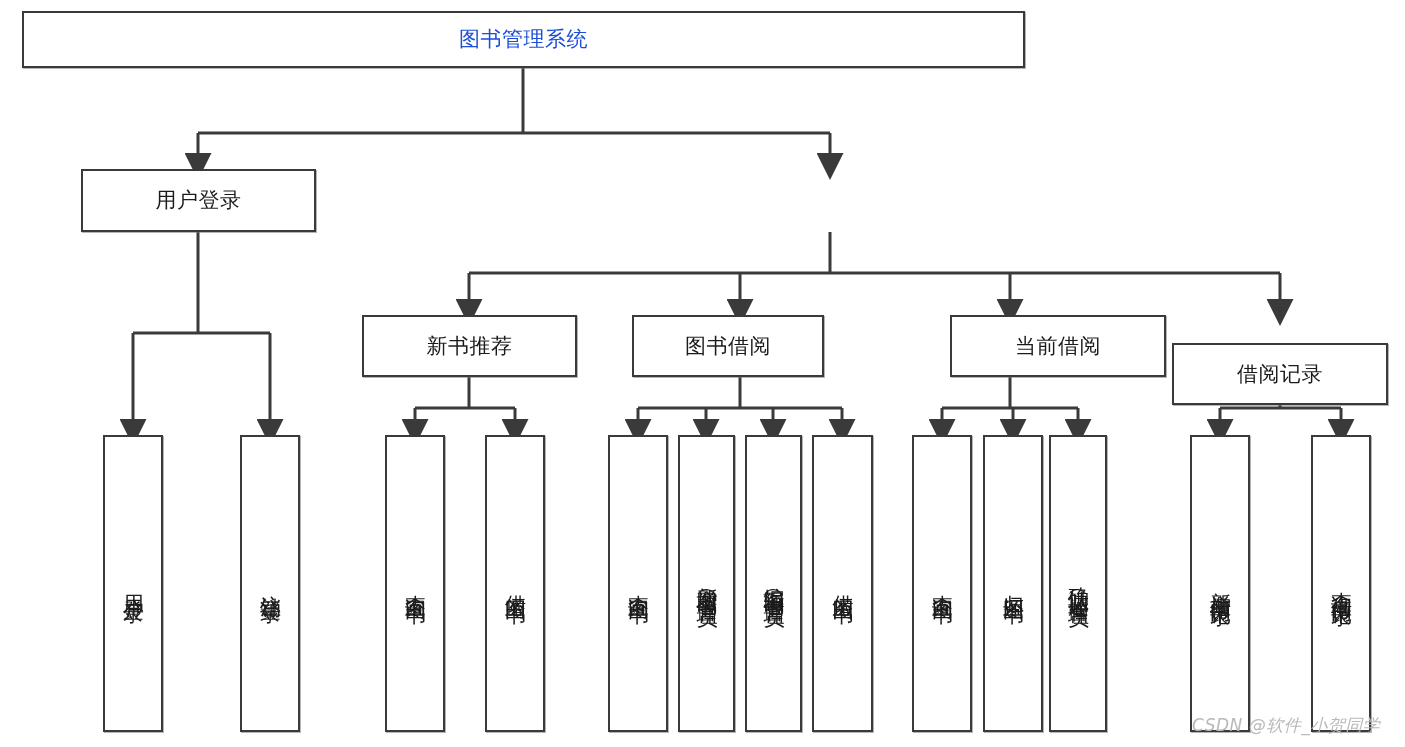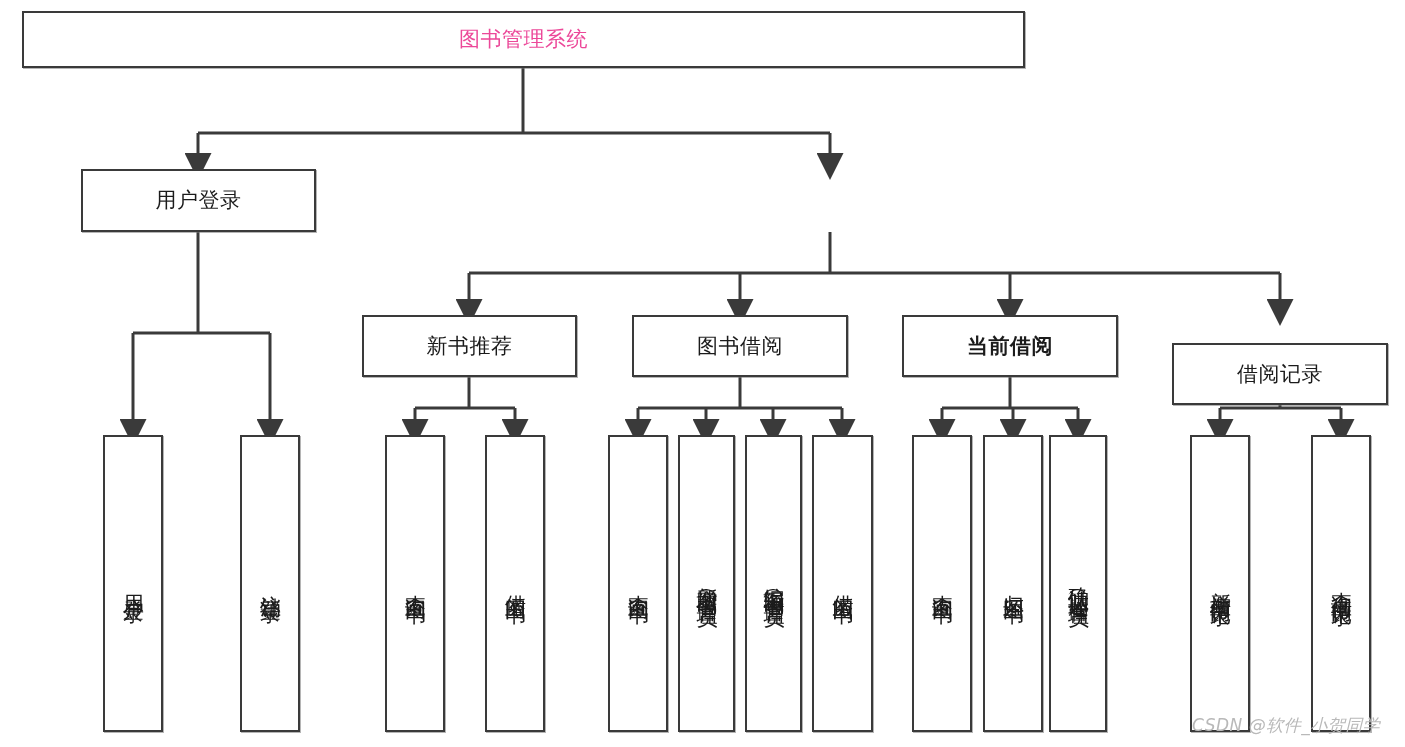--- a/index.html
+++ b/index.html
@@ -107,34 +107,34 @@
       <path d="M1078,408 L1078,422" marker-end="url(#arrow)"></path>
 
       <path d="M1280,377 L1280,408"></path>
       <path d="M1220,408 L1341,408"></path>
       <path d="M1220,408 L1220,422" marker-end="url(#arrow)"></path>
       <path d="M1341,408 L1341,422" marker-end="url(#arrow)"></path>
     </g>
   </svg>
 
   <div class="node" style="left: 22px; top: 11px; width: 1003px; height: 57px; border-color: rgb(58, 58, 58); background: rgb(255, 255, 255);">
-    <span class="label" style="color: #ec4899;">图书管理系统</span>
+    <span class="label" style="color: #1d4ed8;">图书管理系统</span>
   </div>
 
   <div class="node" style="left: 81px; top: 169px; width: 235px; height: 63px; border-color: rgb(58, 58, 58); background: rgb(255, 255, 255);">
     <span class="label" style="color: rgb(27, 27, 27);">用户登录</span>
   </div>
 
   <div class="node" style="left: 362px; top: 315px; width: 215px; height: 62px; border-color: rgb(58, 58, 58); background: rgb(255, 255, 255);">
     <span class="label" style="color: rgb(27, 27, 27);">新书推荐</span>
   </div>
-  <div class="node" style="left: 632px; top: 315px; width: 216px; height: 62px; border-color: rgb(58, 58, 58); background: rgb(255, 255, 255);">
+  <div class="node" style="left: 632px; top: 315px; width: 192px; height: 62px; border-color: rgb(58, 58, 58); background: rgb(255, 255, 255);">
     <span class="label" style="color: rgb(27, 27, 27);">图书借阅</span>
   </div>
-  <div class="node" style="left: 902px; top: 315px; width: 216px; height: 62px; border-color: rgb(58, 58, 58); background: rgb(255, 255, 255); font-weight: bold;">
+  <div class="node" style="left: 950px; top: 315px; width: 216px; height: 62px; border-color: rgb(58, 58, 58); background: rgb(255, 255, 255);">
     <span class="label" style="color: rgb(27, 27, 27);">当前借阅</span>
   </div>
   <div class="node" style="left: 1172px; top: 315px; width: 216px; height: 62px; border-color: rgb(58, 58, 58); background: rgb(255, 255, 255); margin-top: 28px;">
     <span class="label" style="color: rgb(27, 27, 27);">借阅记录</span>
   </div>
 
   <div class="node vertical" style="left: 103px; top: 435px; width: 60px; height: 297px; border-color: rgb(58, 58, 58); background: rgb(255, 255, 255);">
     <span class="label" style="color: rgb(27, 27, 27);">用户登录</span>
   </div>
   <div class="node vertical" style="left: 240px; top: 435px; width: 60px; height: 297px; border-color: rgb(58, 58, 58); background: rgb(255, 255, 255);">

